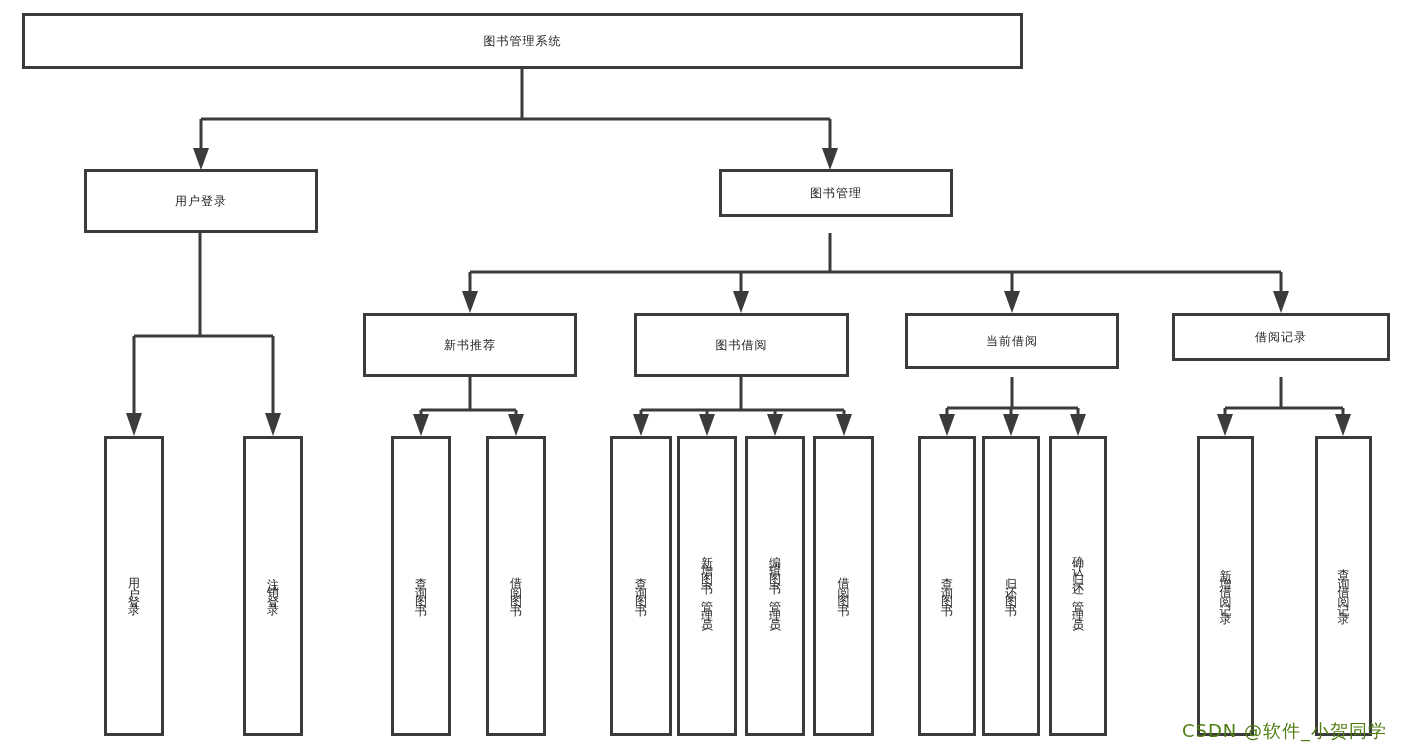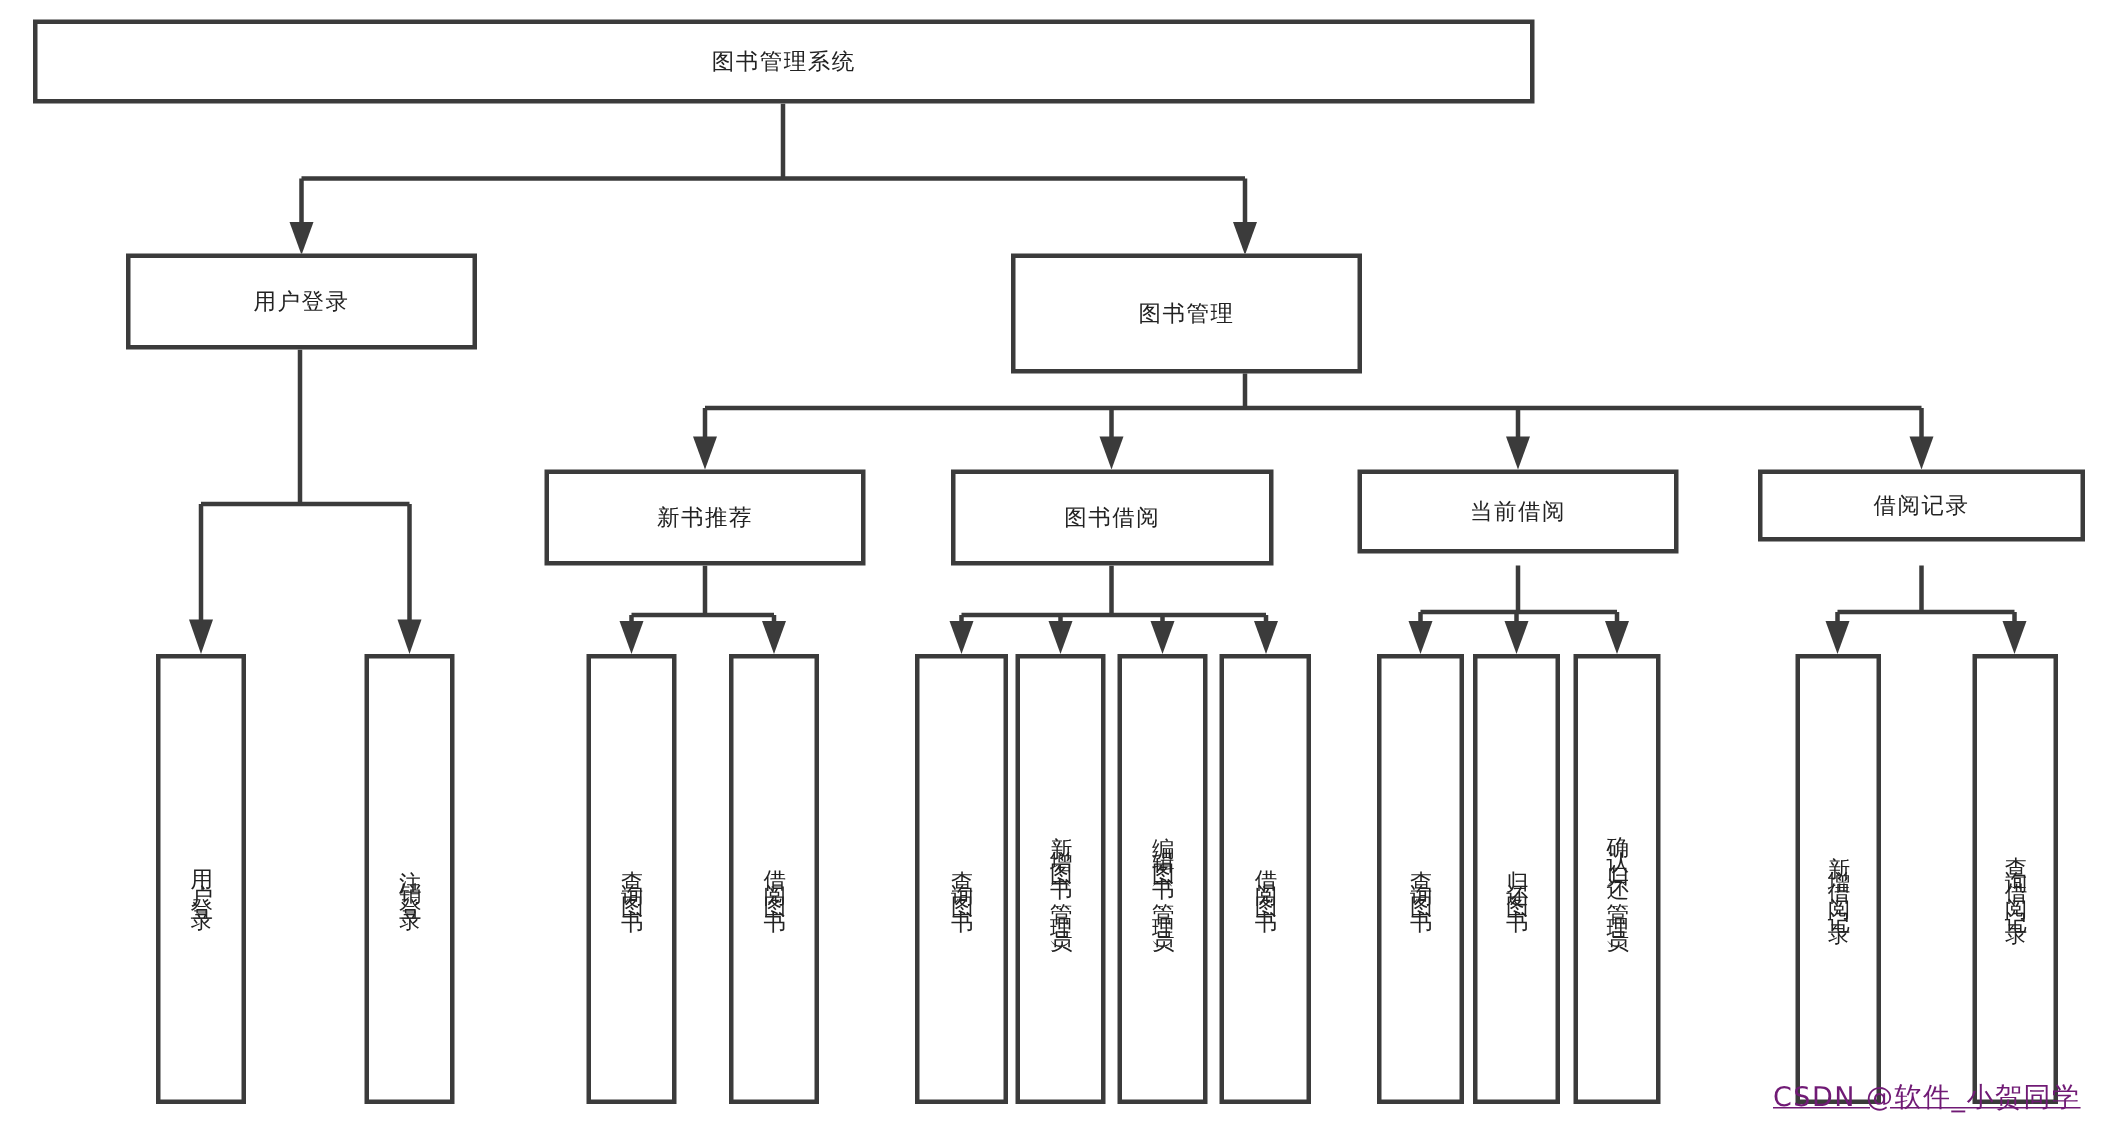--- a/index.html
+++ b/index.html
@@ -12,29 +12,29 @@
   }
   .wires{position:absolute;left:0;top:0;width:1405px;height:747px;}
   .wires path{stroke:#3b3b3b;stroke-width:3;fill:none;}
   .wires polygon{fill:#3b3b3b;stroke:none;}
   .node{
     position:absolute;box-sizing:border-box;
     background:#ffffff;border:3px solid #3b3b3b;
     display:flex;align-items:center;justify-content:center;
   }
   .node .lbl{
-    font-size:15px;color:#222222;letter-spacing:1px;white-space:nowrap;
+    font-size:12px;color:#222222;letter-spacing:1px;white-space:nowrap;
   }
   .node.v .lbl{
     writing-mode:vertical-rl;text-orientation:mixed;
     letter-spacing:9px;white-space:normal;line-height:1;
   }
   .watermark{
     position:absolute;left:1182px;top:719px;
-    font-size:18px;color:#701a75;letter-spacing:1px;white-space:nowrap;text-decoration:underline;
+    font-size:18px;color:#4d7c0f;letter-spacing:1px;white-space:nowrap;
   }
 </style>
 </head>
 <body>
 
 <div class="canvas">
 
   <svg class="wires" viewBox="0 0 1405 747" xmlns="http://www.w3.org/2000/svg">
     <g>
       <path d="M522,69 V119 M201,119 H830 M201,119 V150 M830,119 V150"></path>
@@ -78,21 +78,21 @@
     </g>
   </svg>
 
   <div class="node h" style="left:22px;top:13px;width:1001px;height:56px">
     <span class="lbl">图书管理系统</span>
   </div>
 
   <div class="node h" style="left:84px;top:169px;width:234px;height:64px">
     <span class="lbl">用户登录</span>
   </div>
-  <div class="node h" style="left:674px;top:169px;width:234px;height:80px">
+  <div class="node h" style="left:719px;top:169px;width:234px;height:48px">
     <span class="lbl">图书管理</span>
   </div>
 
   <div class="node h" style="left:634px;top:313px;width:215px;height:64px">
     <span class="lbl">图书借阅</span>
   </div>
   <div class="node h" style="left:363px;top:313px;width:214px;height:64px">
     <span class="lbl">新书推荐</span>
   </div>
   <div class="node h" style="left:905px;top:313px;width:214px;height:56px">

